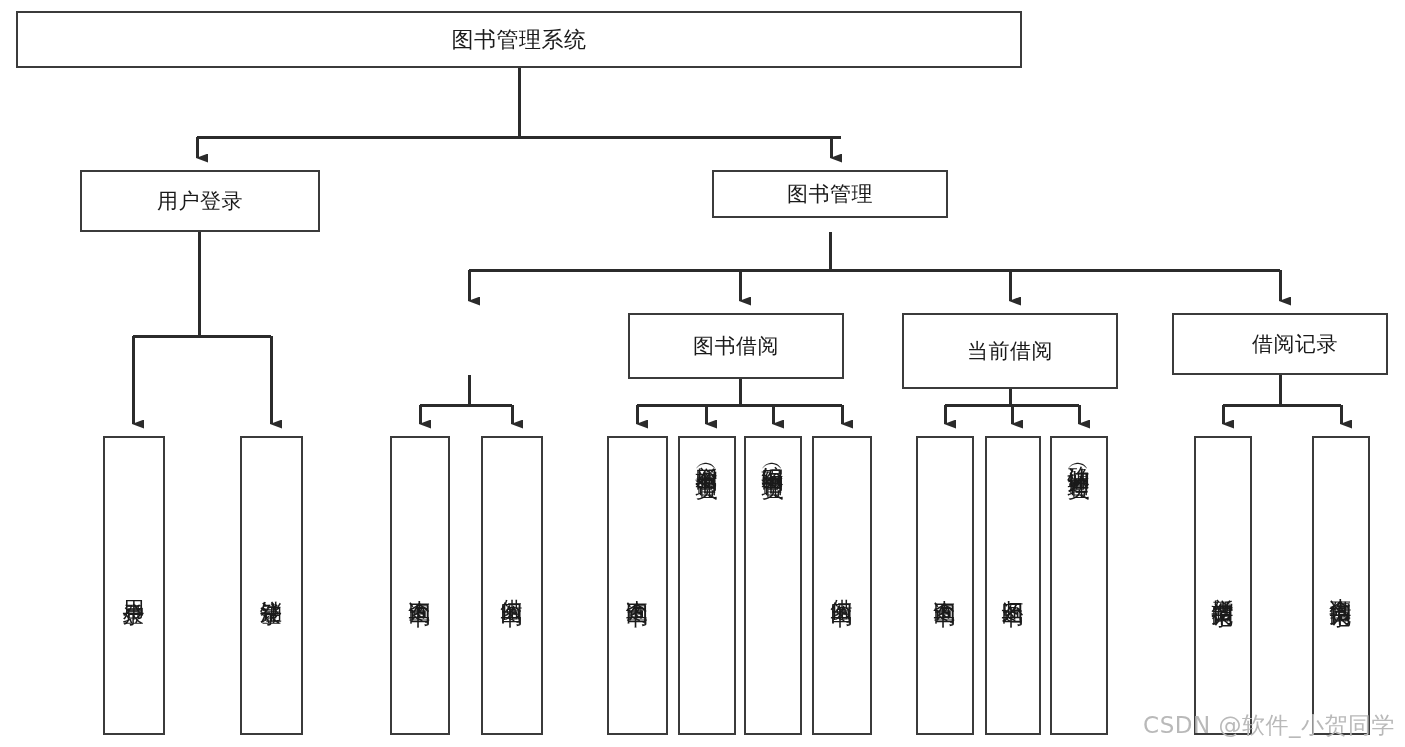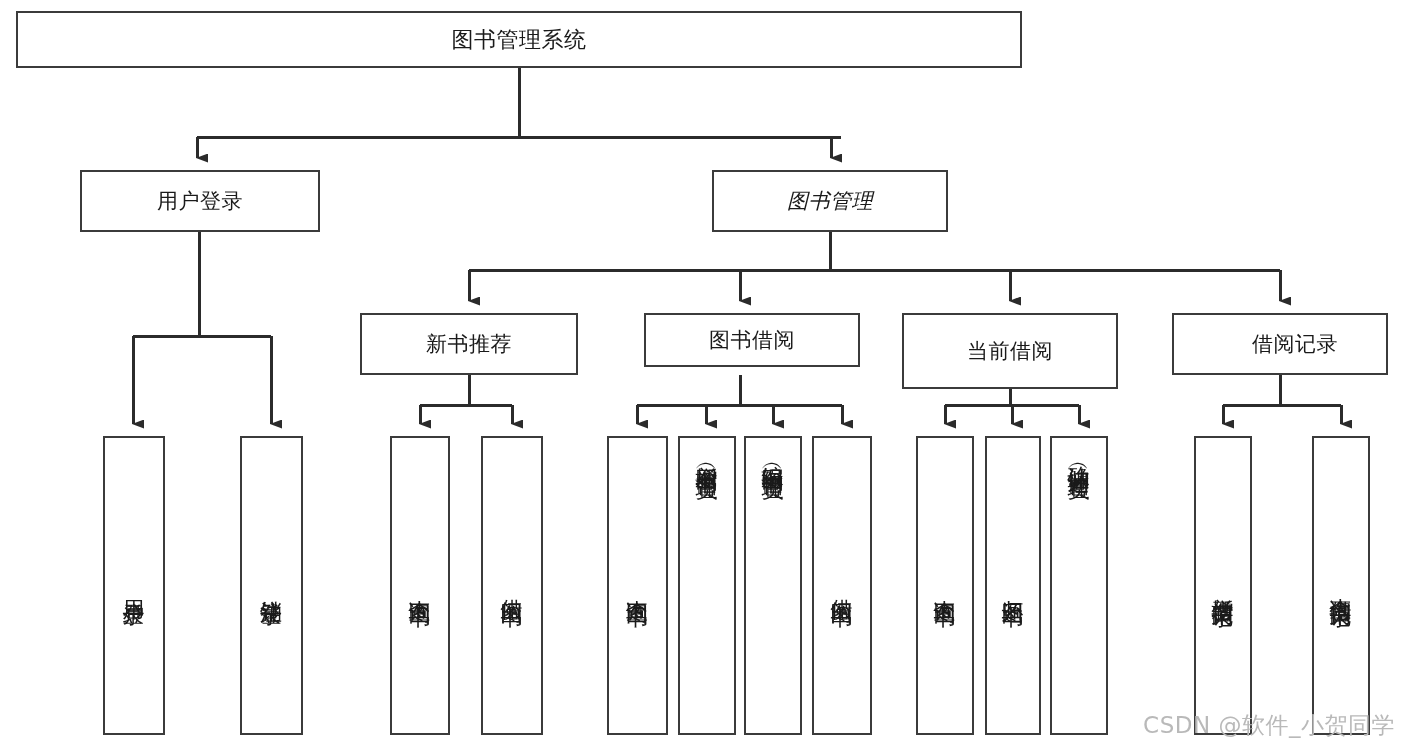--- a/index.html
+++ b/index.html
@@ -137,29 +137,26 @@
   </svg>
 
   <div class="node horiz root" style="left:16px; top:11px; width:1006px; height:57px;">
     <span class="label">图书管理系统</span>
   </div>
 
   <div class="node horiz" style="left:80px; top:170px; width:240px; height:62px;">
     <span class="label">用户登录</span>
   </div>
 
-  <div class="node horiz" style="left:712px; top:170px; width:236px; height:62px;font-style:italic;">
+  <div class="node horiz" style="left:712px; top:170px; width:236px; height:48px;">
     <span class="label">图书管理</span>
   </div>
 
-  <div class="node horiz" style="left:360px; top:313px; width:218px; height:62px;">
-    <span class="label">新书推荐</span>
-  </div>
-
-  <div class="node horiz" style="left:644px; top:313px; width:216px; height:54px;">
+
+  <div class="node horiz" style="left:628px; top:313px; width:216px; height:66px;">
     <span class="label">图书借阅</span>
   </div>
 
   <div class="node horiz" style="left:902px; top:313px; width:216px; height:76px;">
     <span class="label">当前借阅</span>
   </div>
 
   <div class="node horiz" style="left:1172px; top:313px; width:216px; height:62px;padding-left:30px;">
     <span class="label">借阅记录</span>
   </div>

